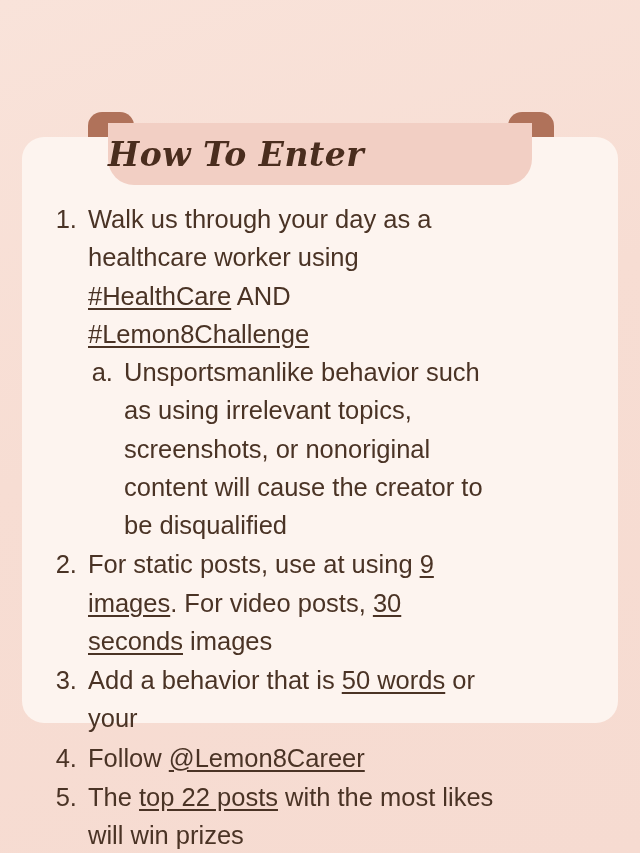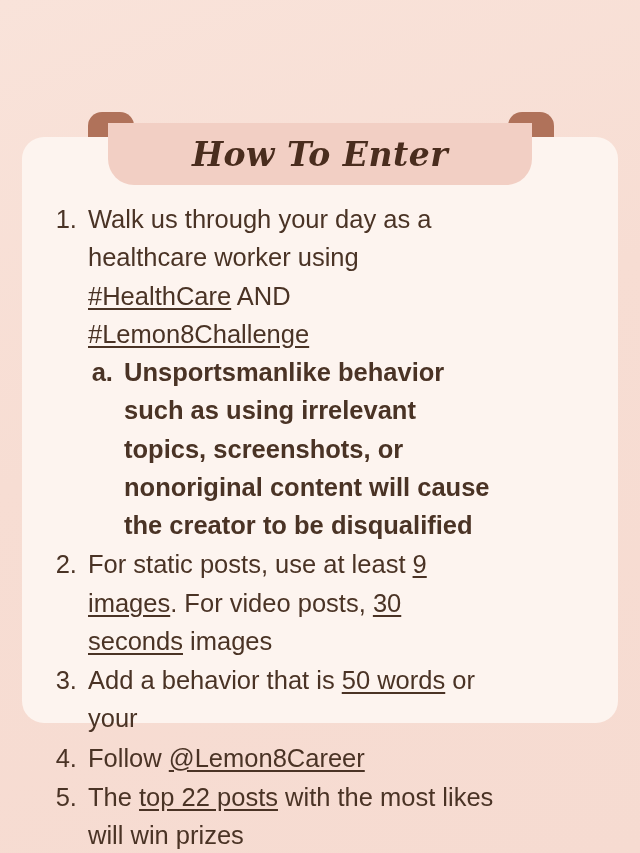--- a/index.html
+++ b/index.html
@@ -52,21 +52,20 @@
     position: absolute;
     left: 108px;
     top: 123px;
     width: 424px;
     height: 62px;
     background: #f2cfc4;
     border-radius: 0 0 26px 26px;
     z-index: 3;
     display: flex;
     align-items: center;
-    justify-content: center;
   }
   .banner-title {
     font-family: "DejaVu Serif", "Liberation Serif", serif;
     font-style: italic;
     font-weight: 700;
     font-size: 33px;
     letter-spacing: 0.5px;
     color: #4a2d1e;
     white-space: nowrap;
   }
@@ -93,21 +92,20 @@
     padding-left: 4px;
   }
   ol.level1 > li::marker {
     font-size: 25.5px;
   }
 
   ol.level2 {
     margin: 0;
     padding: 0 0 0 32px;
     list-style: lower-alpha;
-    font-weight: bold;
   }
   ol.level2 > li {
     padding-left: 4px;
   }
 
   .u {
     text-decoration: underline;
     text-underline-offset: 3px;
   }
 </style>
@@ -123,20 +121,20 @@
 
   <div class="banner">
     <span class="banner-title">How To Enter</span>
   </div>
 
   <div class="content">
     <ol class="level1" id="rules-list">
         <li><span><span>Walk us through your day as a healthcare worker using </span><span class="u">#HealthCare</span><span> AND </span><span class="u">#Lemon8Challenge</span></span><ol class="level2">
             <li><span>Unsportsmanlike behavior such as using irrelevant topics, screenshots, or nonoriginal content will cause the creator to be disqualified</span></li>
           </ol></li>
-        <li><span><span>For static posts, use at least </span><span class="u">9 images</span><span>. For video posts, </span><span class="u">30 seconds</span><span> images</span></span></li>
+        <li><span><span>For static posts, use at using </span><span class="u">9 images</span><span>. For video posts, </span><span class="u">30 seconds</span><span> images</span></span></li>
         <li><span><span>Add a behavior that is </span><span class="u">50 words</span><span> or your</span></span></li>
         <li><span><span>Follow </span><span class="u">@Lemon8Career</span></span></li>
         <li><span><span>The </span><span class="u">top 22 posts</span><span> with the most likes will win prizes</span></span></li>
       </ol>
   </div>
 
 </div>
 
 </body></html>

